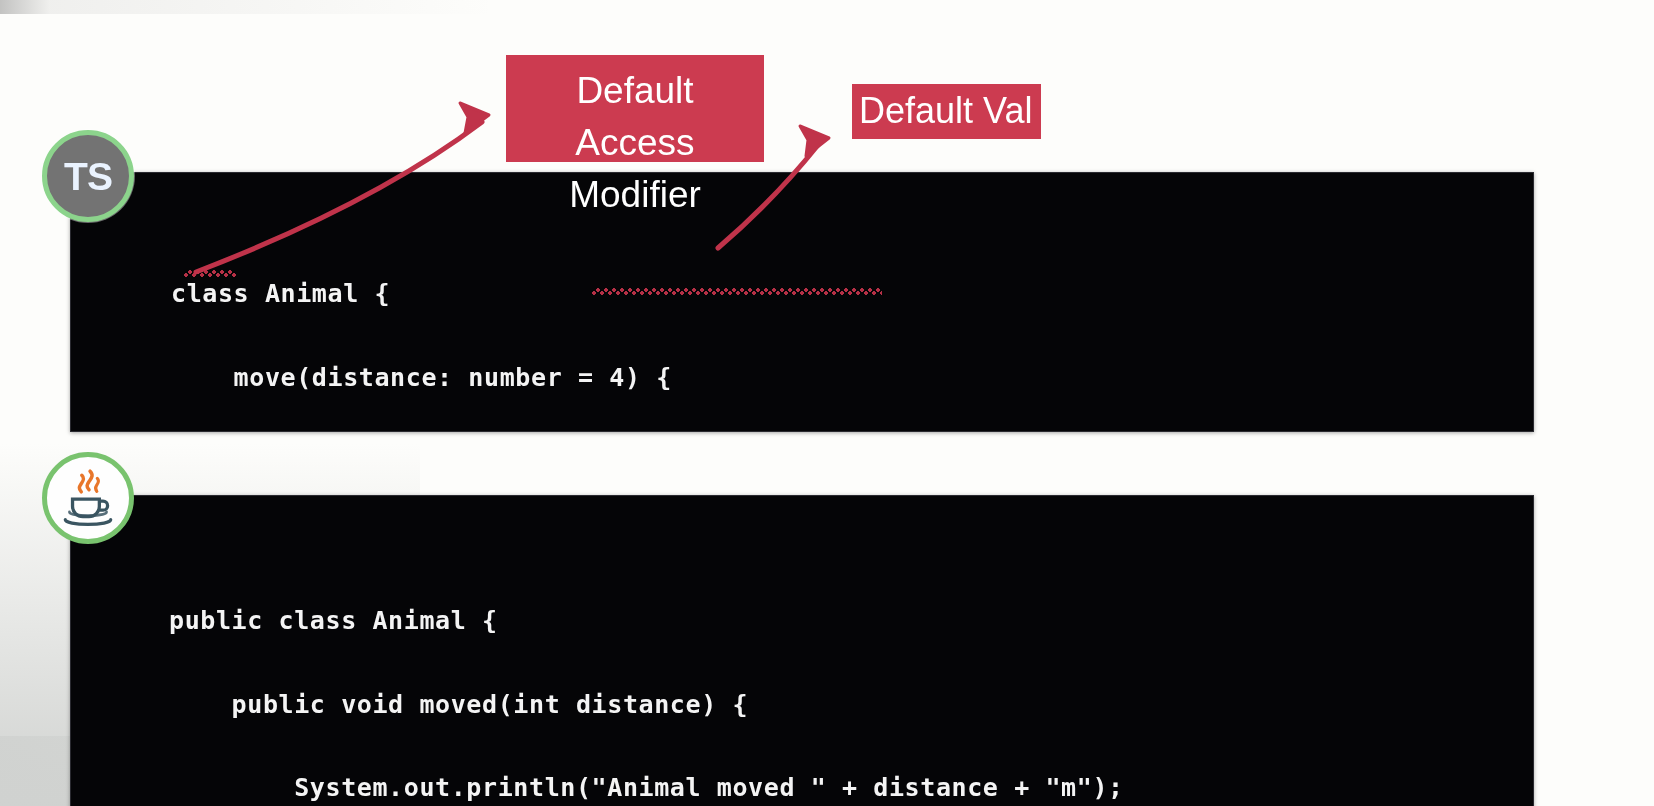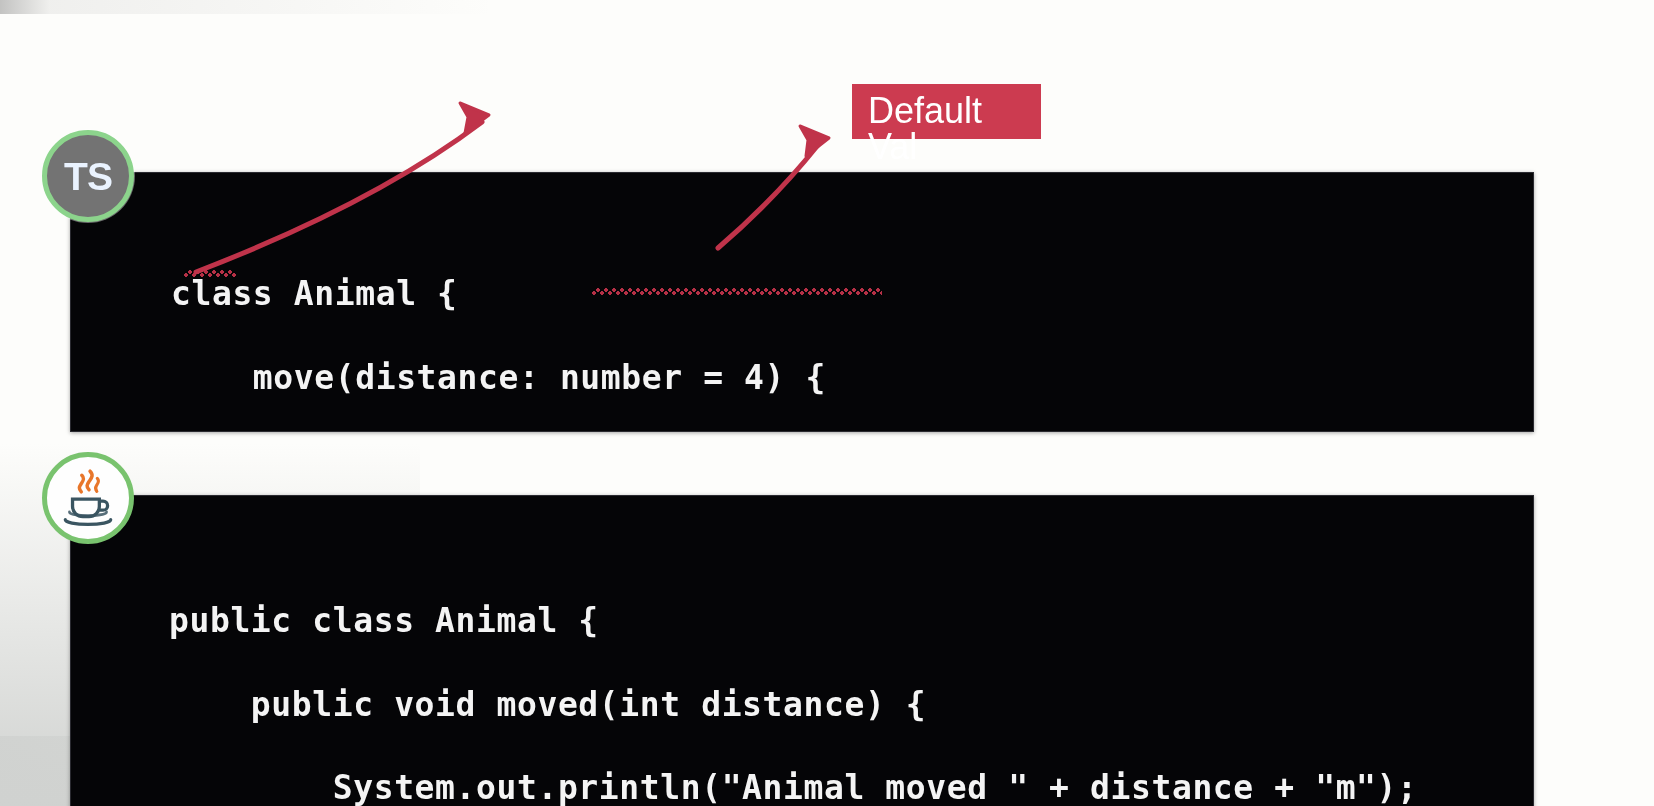--- a/index.html
+++ b/index.html
@@ -41,21 +41,21 @@
     box-shadow:0 1px 4px rgba(0,0,0,0.35);
     color:#f2f2f2;
     font-family:"DejaVu Sans Mono","Liberation Mono",monospace;
     font-weight:700;
     white-space:pre;
     overflow:hidden;
   }
   #ts-panel{ left:70px; top:172px; width:1462px; height:258px; }
   #java-panel{ left:70px; top:495px; width:1462px; height:311px; }
   .code-line{
-    font-size:33px;
+    font-size:25px;
     line-height:45.5px;
     letter-spacing:0.6px;
     position:relative;
     color:#f4f4f4;
   }
   #ts-panel .code-body{ padding:22px 0 0 100px; }
   #java-panel .code-body{ padding:26px 0 0 98px; }
 
   
   .squiggle{
@@ -108,21 +108,21 @@
     color:#ffffff;
     font-family:"Liberation Sans", sans-serif;
     font-size:37px;
     line-height:52px;
     text-align:center;
     padding:10px 16px;
     box-sizing:border-box;
   }
   #callout-access{ left:506px; top:55px; width:258px; height:107px; }
   #callout-defaultval{ left:852px; top:84px; width:189px; height:55px;
-    font-size:36px; line-height:36px; padding:9px 16px; text-align:left; }
+    font-size:36px; line-height:36px; padding:9px 7px; text-align:left; }
 
   
   .arrow-layer{ position:absolute; left:0; top:0; width:1654px; height:806px; pointer-events:none; }
 </style>
 </head>
 <body>
 
 <div id="slide">
 
   <div class="bg-wash"></div>
@@ -164,20 +164,21 @@
       <path d="M41 13c2.6 2.7.6 4.8-.7 6.8-1.3 2-1.8 3.4.3 5.8" fill="none" stroke="#e8762a" stroke-width="3" stroke-linecap="round"></path>
 
       <path d="M17 33h26v7a10 10 0 0 1-10 10h-6a10 10 0 0 1-10-10z" fill="none" stroke="#3a5561" stroke-width="3.2"></path>
       <path d="M43 35h3.6a4.4 4.4 0 0 1 0 8.8H43" fill="none" stroke="#3a5561" stroke-width="3.2"></path>
 
       <path d="M10 53c0 2.6 9.8 4.6 22 4.6S54 55.6 54 53" fill="none" stroke="#3a5561" stroke-width="3.2" stroke-linecap="round"></path>
       <path d="M14 45.5c0 2 8 3.6 18 3.6s18-1.6 18-3.6" fill="none" stroke="#3a5561" stroke-width="2.6" stroke-linecap="round" opacity="0.85"></path>
     </svg>
   </div>
 
+  <div class="callout" id="callout-access">Default Access Modifier</div>
   <div class="callout" id="callout-defaultval">Default Val</div>
 
   <svg class="arrow-layer" viewBox="0 0 1654 806" xmlns="http://www.w3.org/2000/svg">
 
     <g>
       <path d="M196 272 C 300 232, 400 184, 482 122" fill="none" stroke="#c0334a" stroke-width="5" stroke-linecap="round"></path>
       <path d="M460 103 L 489 115 L 465 133 L 468 117 Z" fill="#c0334a" stroke="#c0334a" stroke-width="3" stroke-linejoin="round"></path>
     </g>
 
     <g>

